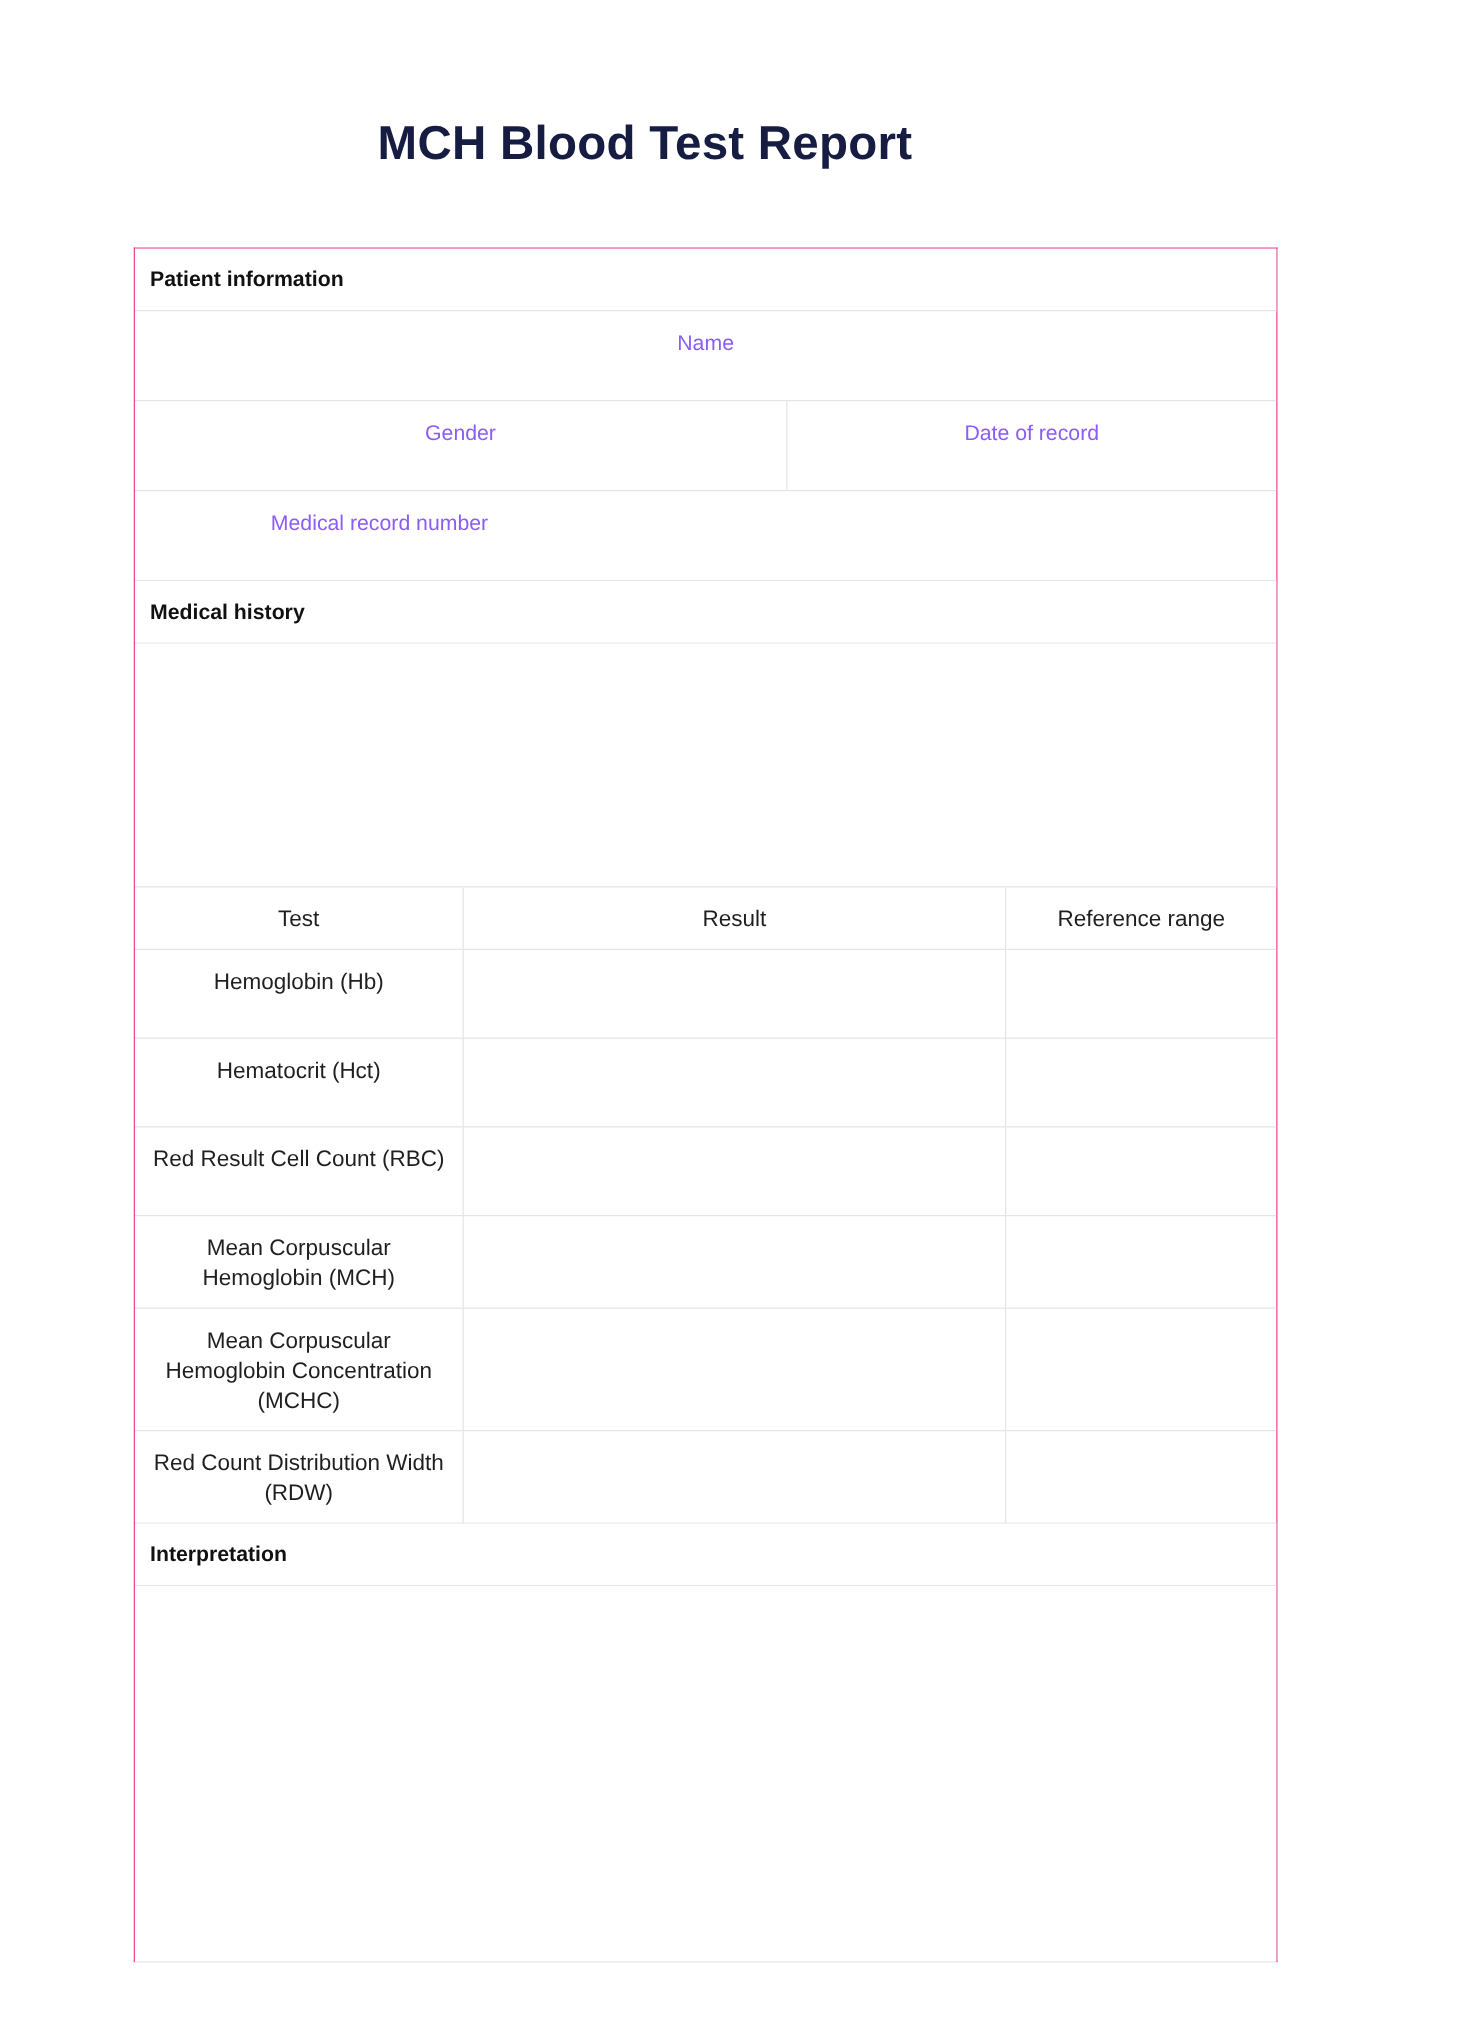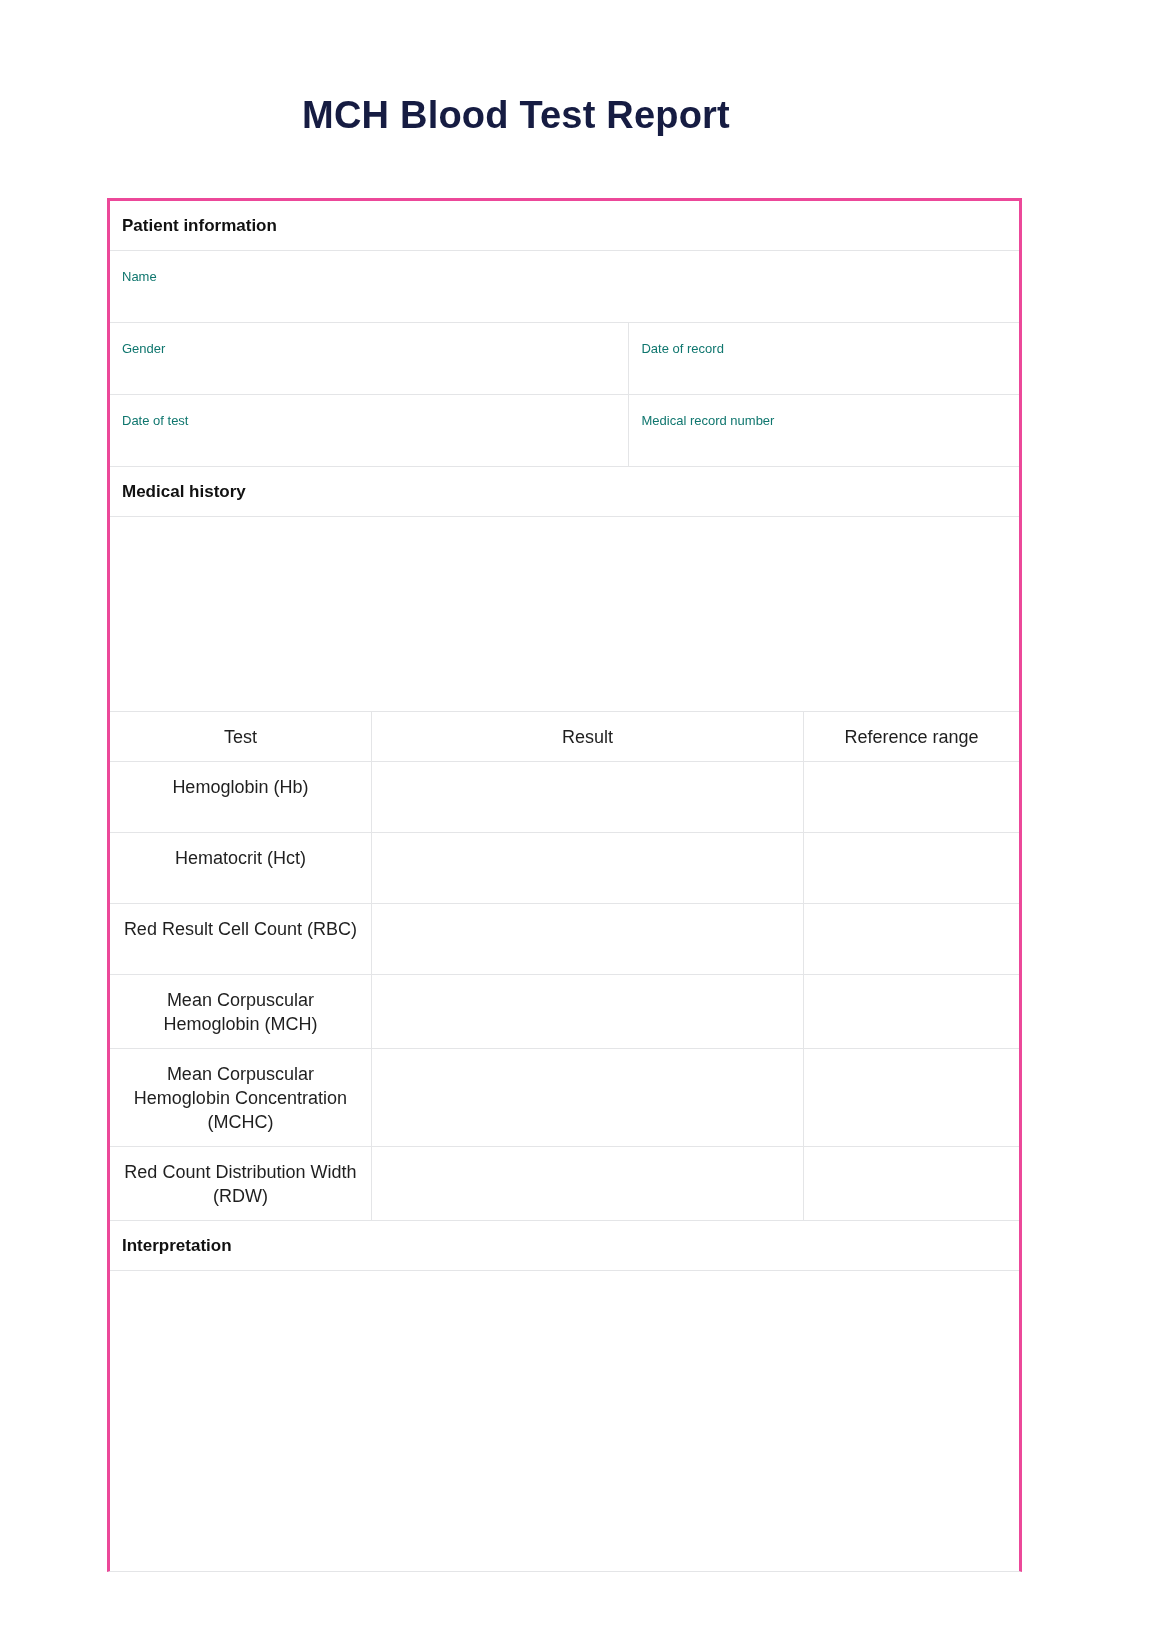--- a/index.html
+++ b/index.html
@@ -36,21 +36,21 @@
     color: #161c42;
     letter-spacing: 0.2px;
   }
 
   
   .form {
     position: absolute;
     left: 107px;
     top: 198px;
     width: 915px;
-    border: 3px solid #ec4899;
+    border: 1px solid #ec4899;
     border-bottom: 1px solid #e4e5e7;
     box-sizing: border-box;
     background: #ffffff;
   }
 
   
   .section-head {
     box-sizing: border-box;
     width: 100%;
     padding: 14px 12px 13px 12px;
@@ -66,24 +66,25 @@
     display: flex;
     width: 100%;
     box-sizing: border-box;
     border-bottom: 1px solid #e4e5e7;
   }
   .field-row:last-child { border-bottom: none; }
 
   .field-cell {
     box-sizing: border-box;
     padding: 15px 12px 14px 12px;
-    font-size: 13px;
+    font-size: 17px;
     line-height: 22px;
-    color: #0f766e;
+    color: #8b5cf6;
     min-height: 71px;
+    text-align: center;
   }
   .field-cell.full { width: 100%; }
   .field-cell.left {
     width: 57.15%;
     border-right: 1px solid #e4e5e7;
   }
   .field-cell.right { width: 42.85%; }
 
   
   .blank-area {
@@ -148,21 +149,20 @@
     <div class="field-row">
       <div class="field-cell full">Name</div>
     </div>
 
     <div class="field-row">
       <div class="field-cell left">Gender</div>
       <div class="field-cell right">Date of record</div>
     </div>
 
     <div class="field-row">
-      <div class="field-cell left">Date of test</div>
       <div class="field-cell right">Medical record number</div>
     </div>
 
     <div class="section-head">Medical history</div>
 
     <div class="blank-area blank-clinical"></div>
 
 
     <table class="results-table">
       <colgroup>

